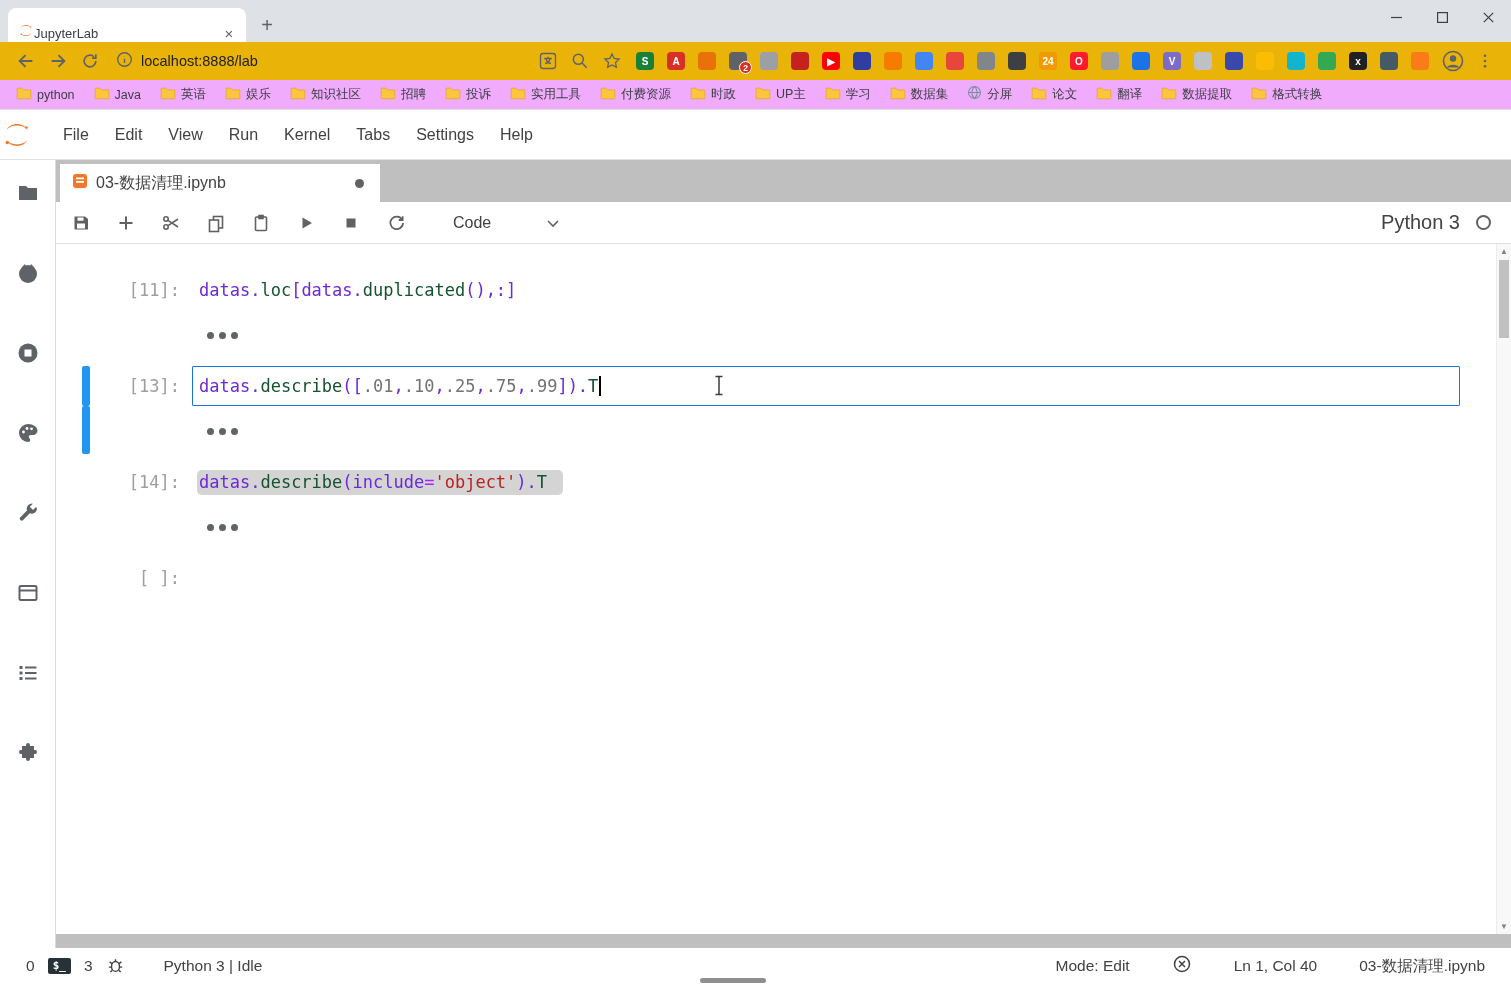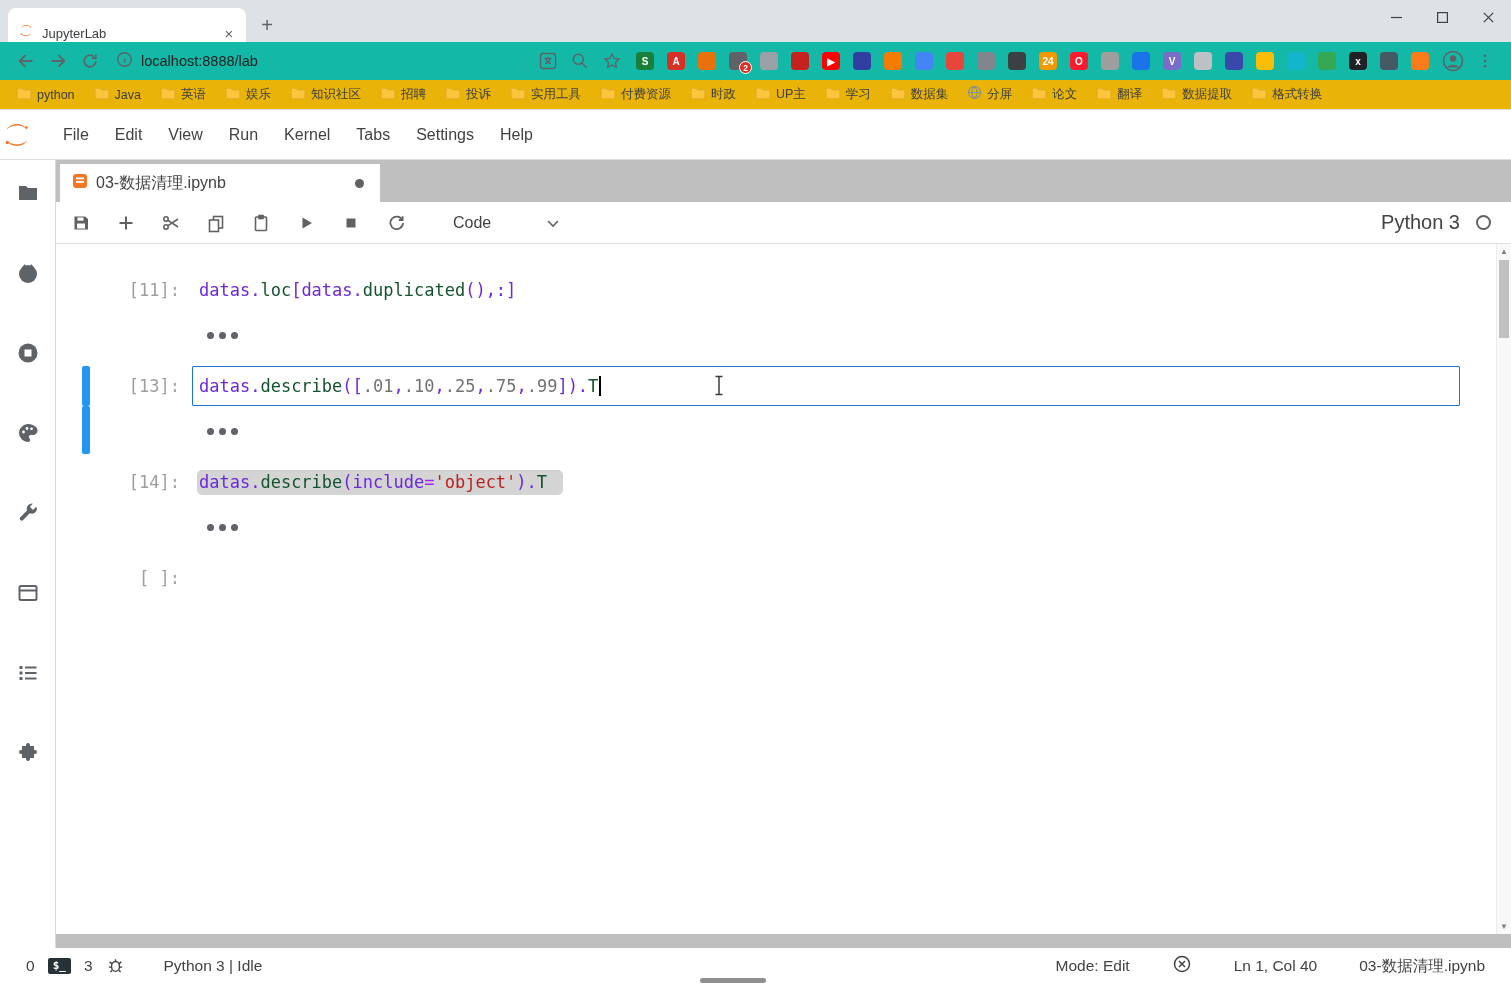--- a/index.html
+++ b/index.html
@@ -1,37 +1,37 @@
 <!DOCTYPE html>
 <html><head>
 <meta charset="utf-8">
 <style>
   html,body{margin:0;padding:0;background:#fff}
   *{box-sizing:border-box}
   .screen{position:relative;width:1511px;height:984px;background:#fff;font-family:"Liberation Sans",sans-serif;color:#3c4043;overflow:hidden;cursor:default}
 
   
   .tabstrip{height:42px;background:#dee1e6;display:flex;align-items:flex-end;position:relative}
-  .btab{margin-left:8px;width:238px;height:34px;background:#fff;border-radius:8px 8px 0 0;display:flex;align-items:center;padding:16px 8px 0 10px;gap:8px}
+  .btab{margin-left:8px;width:238px;height:34px;background:#fff;border-radius:8px 8px 0 0;display:flex;align-items:center;padding:16px 8px 0 10px;}
   .btab-title{flex:1;font-size:13px;color:#3c4043;white-space:nowrap;overflow:hidden}
   .tab-close{width:18px;height:18px;display:flex;align-items:center;justify-content:center;border-radius:50%;color:#5f6368;font-size:15px}
   .newtab{width:30px;height:30px;margin:0 0 2px 6px;display:flex;align-items:center;justify-content:center;font-size:20px;color:#5f6368}
   .wincontrols{position:absolute;top:0;right:0;display:flex;height:34px}
   .winbtn{width:46px;display:flex;align-items:center;justify-content:center}
 
-  .navbar{height:38px;background:#14b8a6;display:flex;align-items:center;padding:8px 10px}
+  .navbar{height:38px;background:#eab308;display:flex;align-items:center;padding:8px 10px}
   .nav-icon{width:28px;height:28px;display:flex;align-items:center;justify-content:center;margin:0 2px;border-radius:50%}
   .urlzone{display:flex;align-items:center;margin-left:10px;gap:8px}
   .url-text{font-size:14.5px;color:#202124}
   .nav-spacer{flex:1}
   .ext-area{display:flex;align-items:center;gap:13px;margin:0 8px}
   .ext-icon{width:18px;height:18px;border-radius:4px;position:relative;display:flex;align-items:center;justify-content:center;color:#fff;font-weight:bold;font-size:10px;flex:none}
   .ext-badge{position:absolute;right:-5px;bottom:-4px;min-width:13px;height:13px;padding:0 2px;background:#d93025;border:1.5px solid #fff;border-radius:7px;color:#fff;font-size:8.5px;font-weight:bold;display:flex;align-items:center;justify-content:center}
 
-  .bookmarks{height:30px;background:#eab308;display:flex;align-items:center;padding:0 16px;gap:19px;border-bottom:1px solid #dcdcdc}
+  .bookmarks{height:30px;background:#f0abfc;display:flex;align-items:center;padding:0 16px;gap:19px;border-bottom:1px solid #dcdcdc}
   .bm-item{display:flex;align-items:center;gap:5px;white-space:nowrap}
   .bm-label{font-size:12.5px;color:#3c4043}
 
   
   .menubar{height:50px;background:#fff;display:flex;align-items:center;border-bottom:1px solid #e0e0e0;}
   .jlogo{width:34px;height:34px;display:flex;align-items:center;justify-content:center}
   .menu-items{display:flex;margin-left:16px}
   .menu-item{padding:6px 13px;font-size:16px;color:#424242}
 
   

